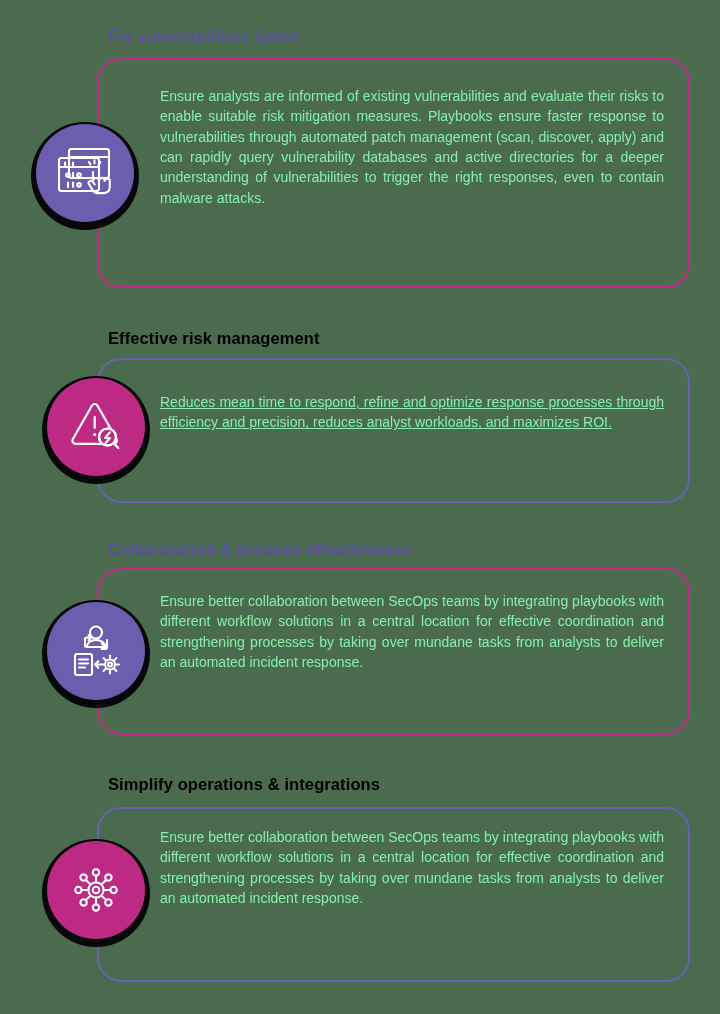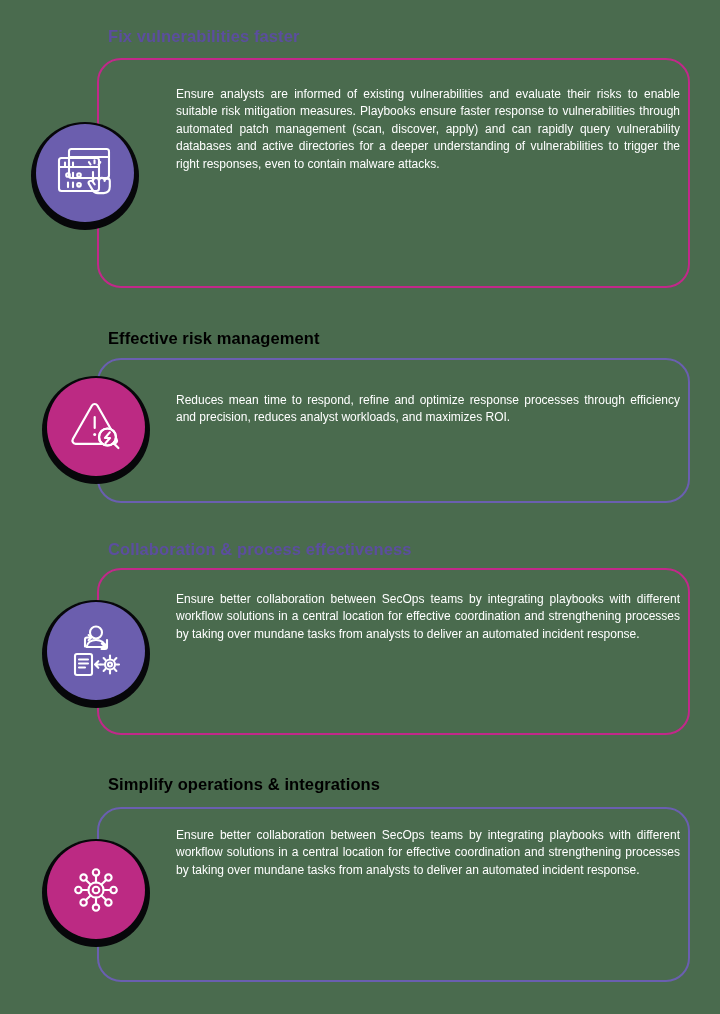--- a/index.html
+++ b/index.html
@@ -52,24 +52,24 @@
     width: 593px;
     border-radius: 24px;
     background: transparent;
   }
 
   .box-pink   { border: 2px solid #c2288a; }
   .box-purple { border: 2px solid #6a5fb0; }
 
   .benefit-text {
     position: absolute;
-    left: 176px;
+    left: 160px;
     width: 504px;
-    color: #ffffff;
-    font-size: 12px;
+    color: #86efac;
+    font-size: 14px;
     line-height: 1.455;
     text-align: justify;
     text-justify: inter-word;
     font-weight: 400;
   }
 
   
   .icon-medallion {
     position: absolute;
     width: 108px;
@@ -105,21 +105,21 @@
   .icon-disc svg { display: block; }
 
   
   #benefit-1 { top: 28px; }
   #benefit-1 .benefit-box  { top: 30px; height: 230px; }
   #benefit-1 .benefit-text { top: 58px; }
   #benefit-1 .icon-medallion { left: 31px; top: 94px; }
 
   #benefit-2 { top: 330px; }
   #benefit-2 .benefit-box  { top: 28px; height: 145px; }
-  #benefit-2 .benefit-text { top: 62px; }
+  #benefit-2 .benefit-text { top: 62px; text-decoration: underline; }
   #benefit-2 .icon-medallion { left: 42px; top: 46px; }
 
   #benefit-3 { top: 541px; }
   #benefit-3 .benefit-box  { top: 27px; height: 167px; }
   #benefit-3 .benefit-text { top: 50px; }
   #benefit-3 .icon-medallion { left: 42px; top: 59px; }
 
   #benefit-4 { top: 776px; }
   #benefit-4 .benefit-box  { top: 31px; height: 175px; }
   #benefit-4 .benefit-text { top: 51px; }

